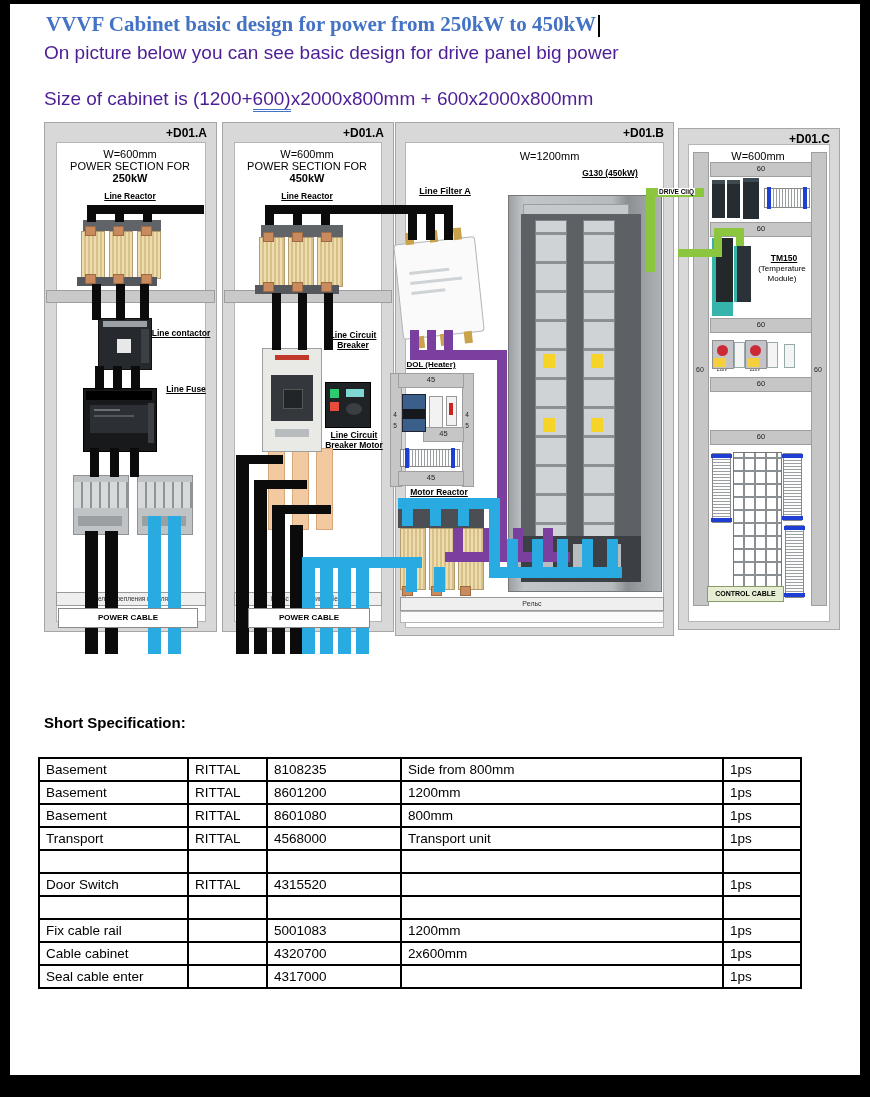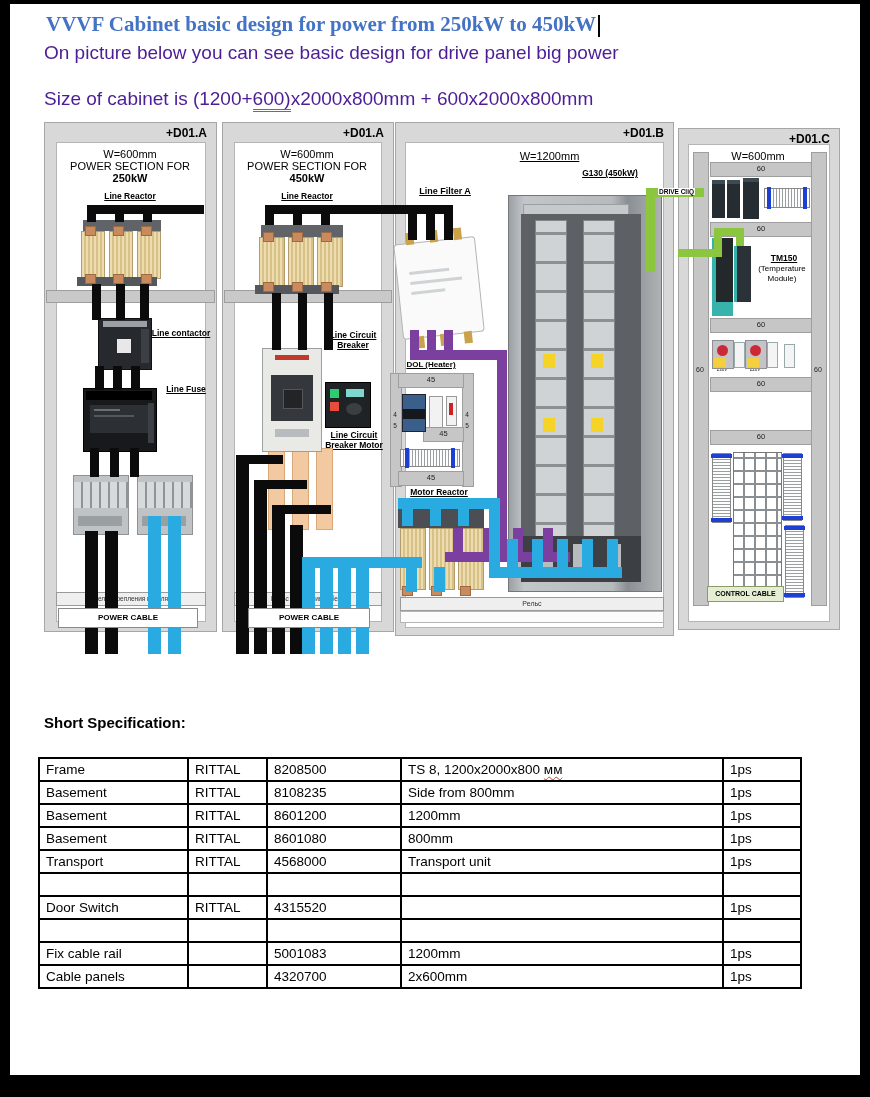--- a/index.html
+++ b/index.html
@@ -183,21 +183,21 @@
   <div class="a cable cblue" style="left:292px;top:553px;width:13px;height:97px;"></div>
   <div class="a cable cblue" style="left:310px;top:553px;width:13px;height:97px;"></div>
   <div class="a cable cblue" style="left:328px;top:553px;width:13px;height:97px;"></div>
   <div class="a cable cblue" style="left:346px;top:553px;width:13px;height:97px;"></div>
   <div class="a railtext" style="left:224px;top:588px;width:146px;height:12px;">Рельс крепления кабеля</div>
   <div class="a whitebox" style="left:238px;top:604px;width:120px;height:18px;line-height:18px;">POWER CABLE</div>
 
   <div class="a frame" style="left:385px;top:118px;width:277px;height:512px;"></div>
   <div class="a tag" style="left:385px;top:122px;width:269px;">+D01.B</div>
   <div class="a inner" style="left:395px;top:138px;width:257px;height:484px;"></div>
-  <div class="a ctext" style="left:395px;top:146px;width:289px;text-decoration:underline;">W=1200mm</div>
+  <div class="a ctext" style="left:395px;top:146px;width:289px;">W=1200mm</div>
   <div class="a dlabel" style="left:540px;top:164px;width:120px;">G130 (450kW)</div>
   <div class="a dlabel" style="left:395px;top:182px;width:80px;font-size:9px;">Line Filter A</div>
 
   <div class="a cable cblack" style="left:398px;top:201px;width:9px;height:35px;"></div>
   <div class="a cable cblack" style="left:416px;top:201px;width:9px;height:35px;"></div>
   <div class="a cable cblack" style="left:434px;top:201px;width:9px;height:35px;"></div>
 
   <div class="a dev" style="left:388px;top:236px;width:80px;height:94px;transform:rotate(-6deg);background:#fafafa;border:1px solid #b0b5b8;border-radius:4px;">
     <div class="a" style="left:12px;top:28px;width:40px;height:3px;background:#cfd3d5;"></div>
     <div class="a" style="left:12px;top:38px;width:52px;height:3px;background:#cfd3d5;"></div>
@@ -359,27 +359,20 @@
   <table class="spec a" style="left:28px;top:753px;width:762px;">
     <colgroup>
       <col style="width:149px;">
         <col style="width:79px;">
         <col style="width:134px;">
         <col style="width:322px;">
         <col style="width:78px;">
     </colgroup>
     <tbody>
         <tr>
-          <td>Frame</td>
-          <td>RITTAL</td>
-          <td>8208500</td>
-          <td>TS 8, 1200x2000x800 <span class="sp">мм</span></td>
-          <td>1ps</td>
-        </tr>
-        <tr>
           <td>Basement</td>
           <td>RITTAL</td>
           <td>8108235</td>
           <td>Side from 800mm</td>
           <td>1ps</td>
         </tr>
         <tr>
           <td>Basement</td>
           <td>RITTAL</td>
           <td>8601200</td>
@@ -422,22 +415,29 @@
           <td></td>
         </tr>
         <tr>
           <td>Fix cable rail</td>
           <td></td>
           <td>5001083</td>
           <td>1200mm</td>
           <td>1ps</td>
         </tr>
         <tr>
-          <td>Cable panels</td>
+          <td>Cable cabinet</td>
           <td></td>
           <td>4320700</td>
           <td>2x600mm</td>
           <td>1ps</td>
         </tr>
+        <tr>
+          <td>Seal cable enter</td>
+          <td></td>
+          <td>4317000</td>
+          <td></td>
+          <td>1ps</td>
+        </tr>
       </tbody>
   </table>
 
 </div>
 
 </body></html>

